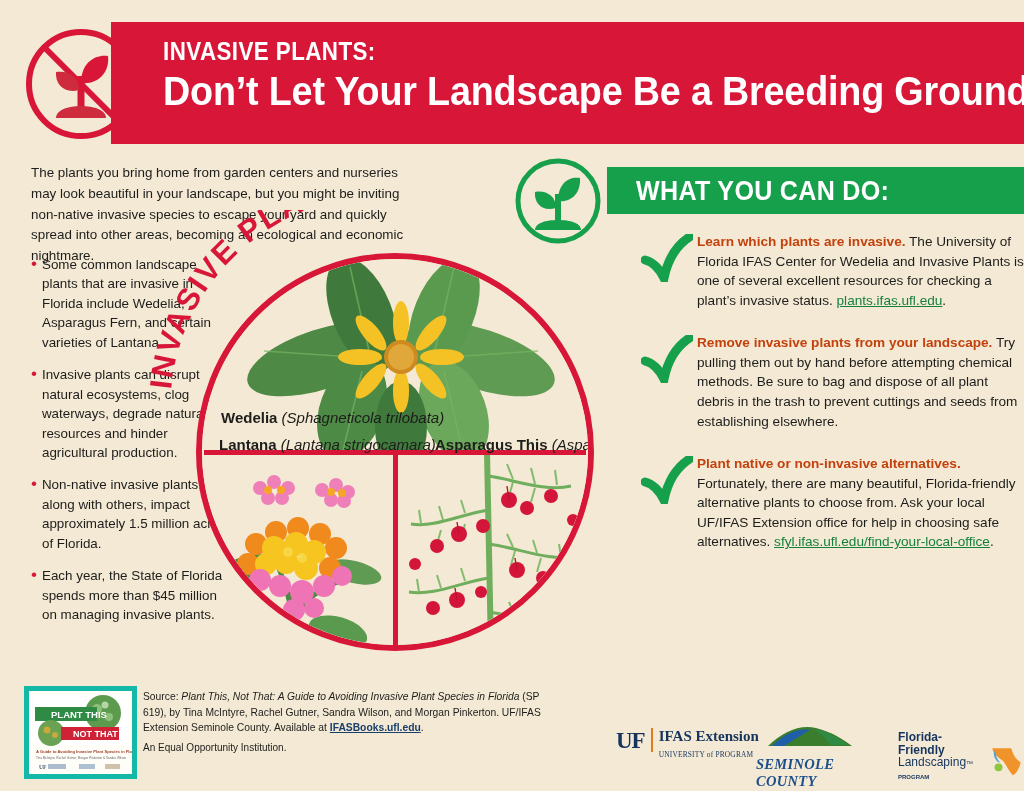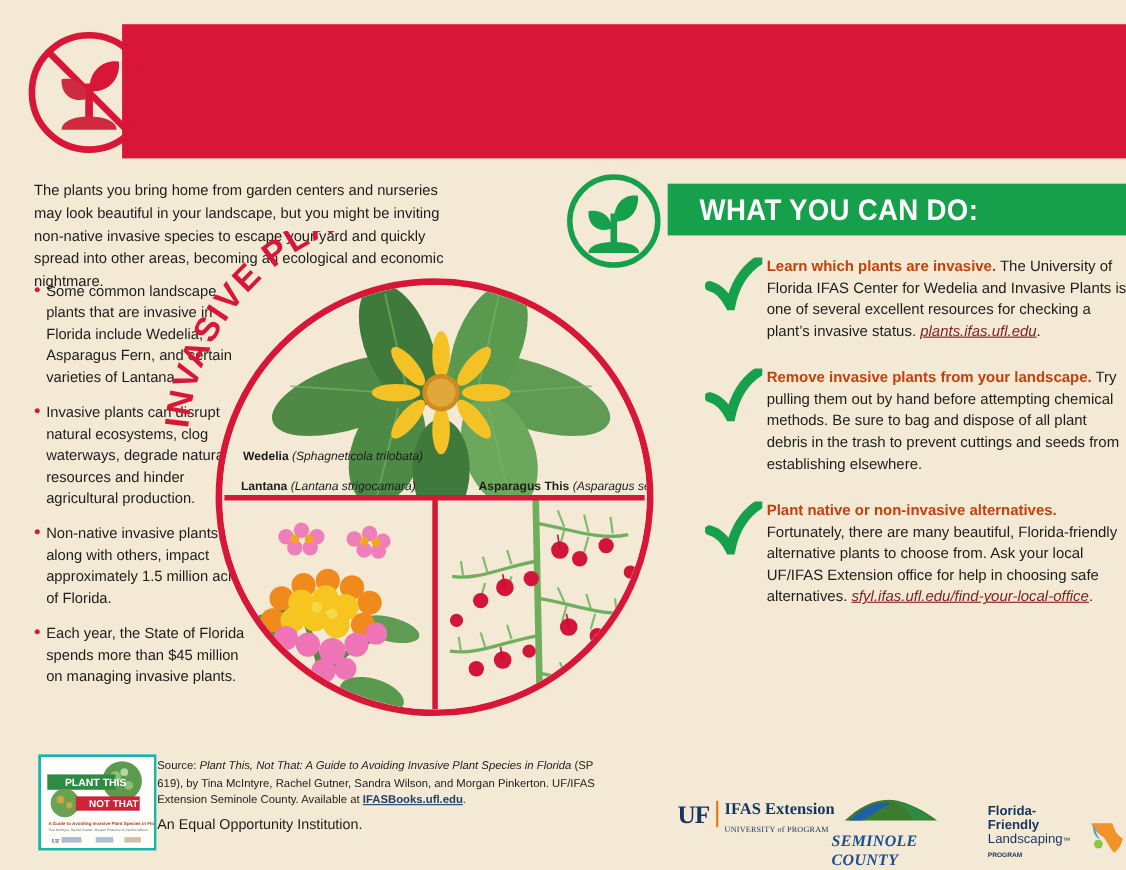--- a/index.html
+++ b/index.html
@@ -61,21 +61,21 @@
   .panel-br{left:50%;top:50%;width:50%;height:50%;}
   .divider-h{
     position:absolute;left:2px;top:calc(50% - 2.5px);width:calc(100% - 4px);height:5px;
     background:#d81638;z-index:6;
   }
   .divider-v{
     position:absolute;left:calc(50% - 2.5px);top:50%;width:5px;height:50%;
     background:#d81638;z-index:6;
   }
   .plant-label{
-    position:absolute;z-index:8;font-size:11px;font-weight:bold;color:#1d1d1b;
+    position:absolute;z-index:8;font-size:15px;font-weight:bold;color:#1d1d1b;
     white-space:nowrap;
   }
   .plant-label i{font-weight:normal;font-style:italic;}
   .lbl-wedelia{left:19px;top:150px;}
   .lbl-lantana{left:17px;top:177px;}
   .lbl-asp{left:233px;top:177px;}
 
   .curved-text{position:absolute;left:150px;top:210px;width:470px;height:240px;pointer-events:none;}
   .curved-text text{
     fill:#d81638;font-family:"Liberation Sans",sans-serif;font-weight:bold;
@@ -90,34 +90,34 @@
     position:absolute;left:636px;top:176px;color:#fff;font-weight:bold;font-size:27px;
     letter-spacing:.3px;transform:scaleX(.93);transform-origin:left center;
   }
   .seed-icon{position:absolute;left:513px;top:156px;width:90px;height:90px;}
 
   .tips{position:absolute;left:641px;top:232px;width:383px;}
   .tip{position:relative;margin-bottom:23px;padding-left:56px;}
   .tip .check{position:absolute;left:0;top:2px;width:52px;height:48px;}
   .tip p{margin:0;font-size:13.6px;line-height:1.44;color:#1d1d1b;}
   .tip .lead{color:#c2410c;font-weight:bold;}
-  .tip a,.tip .lnk{color:#7f1d1d;text-decoration:underline;font-style:italic;}
+  .tip a,.tip .lnk{color:#15803d;text-decoration:underline;}
 
   
   .book-thumb{
-    position:absolute;left:35px;top:686px;width:103px;height:83px;
-    border:2px solid #14b8a6;background:#0ea5e9;overflow:hidden;
+    position:absolute;left:24px;top:686px;width:103px;height:83px;
+    border:5px solid #14b8a6;background:#15803d;overflow:hidden;
   }
   .source{
     position:absolute;left:143px;top:689px;width:420px;
     font-size:10.3px;line-height:1.52;color:#1d1d1b;
   }
   .source i{font-style:italic;}
   .source .lnk{color:#1a3f6b;text-decoration:underline;font-weight:bold;text-align:center;}
-  .eoi{position:absolute;left:143px;top:742px;font-size:13px;color:#1d1d1b;}
+  .eoi{position:absolute;left:143px;top:742px;font-size:10px;color:#1d1d1b;}
 
   .logos{position:absolute;left:588px;top:722px;width:436px;height:56px;}
   .logo{position:absolute;}
   .uf-logo{left:8px;top:6px;margin-left:20px;}
   .uf-uf{font-family:"Liberation Serif",serif;font-weight:bold;font-size:23px;color:#15355e;letter-spacing:-1px;}
   .uf-div{display:inline-block;width:2px;height:24px;background:#e07b1e;margin:0 6px -4px 6px;}
   .uf-stack{display:inline-block;vertical-align:middle;line-height:1.0;}
   .uf-ifas{font-family:"Liberation Serif",serif;font-weight:bold;font-size:15px;color:#15355e;}
   .uf-sub{font-family:"Liberation Serif",serif;font-size:7.4px;color:#15355e;letter-spacing:.2px;}
   .sem-logo{left:168px;top:2px;text-align:left;width:130px;}
@@ -138,20 +138,24 @@
     <svg viewBox="0 0 118 112" width="118" height="112">
       <circle cx="59" cy="56" r="52" fill="none" stroke="#d81638" stroke-width="6"></circle>
       <line x1="23" y1="20" x2="95" y2="92" stroke="#d81638" stroke-width="6"></line>
       <path d="M59 88 L59 48" stroke="#d81638" stroke-width="7" fill="none"></path>
       <path d="M59 55 C59 34 74 26 86 28 C88 44 76 57 59 55 Z" fill="#d81638"></path>
       <path d="M57 62 C57 48 46 42 34 44 C33 57 43 66 57 62 Z" fill="#cf2b3e"></path>
       <path d="M34 90 C34 82 46 78 59 78 C72 78 84 82 84 90 Z" fill="#cf2b3e"></path>
     </svg>
   </div>
 
+  <div class="header-text">
+    <div class="header-kicker">INVASIVE PLANTS:</div>
+    <div class="header-title">Don’t Let Your Landscape Be a Breeding Ground</div>
+  </div>
 
   <div class="intro">The plants you bring home from garden centers and nurseries may look beautiful in your landscape, but you might be inviting non-native invasive species to escape your yard and quickly spread into other areas, becoming an ecological and economic nightmare.</div>
 
   <div class="bullets">
     <div class="bullet">
       <span class="dot">•</span>
       <span class="btxt">Some common landscape plants that are invasive in Florida include Wedelia, Asparagus Fern, and certain varieties of Lantana.</span>
     </div>
     <div class="bullet">
       <span class="dot">•</span>

